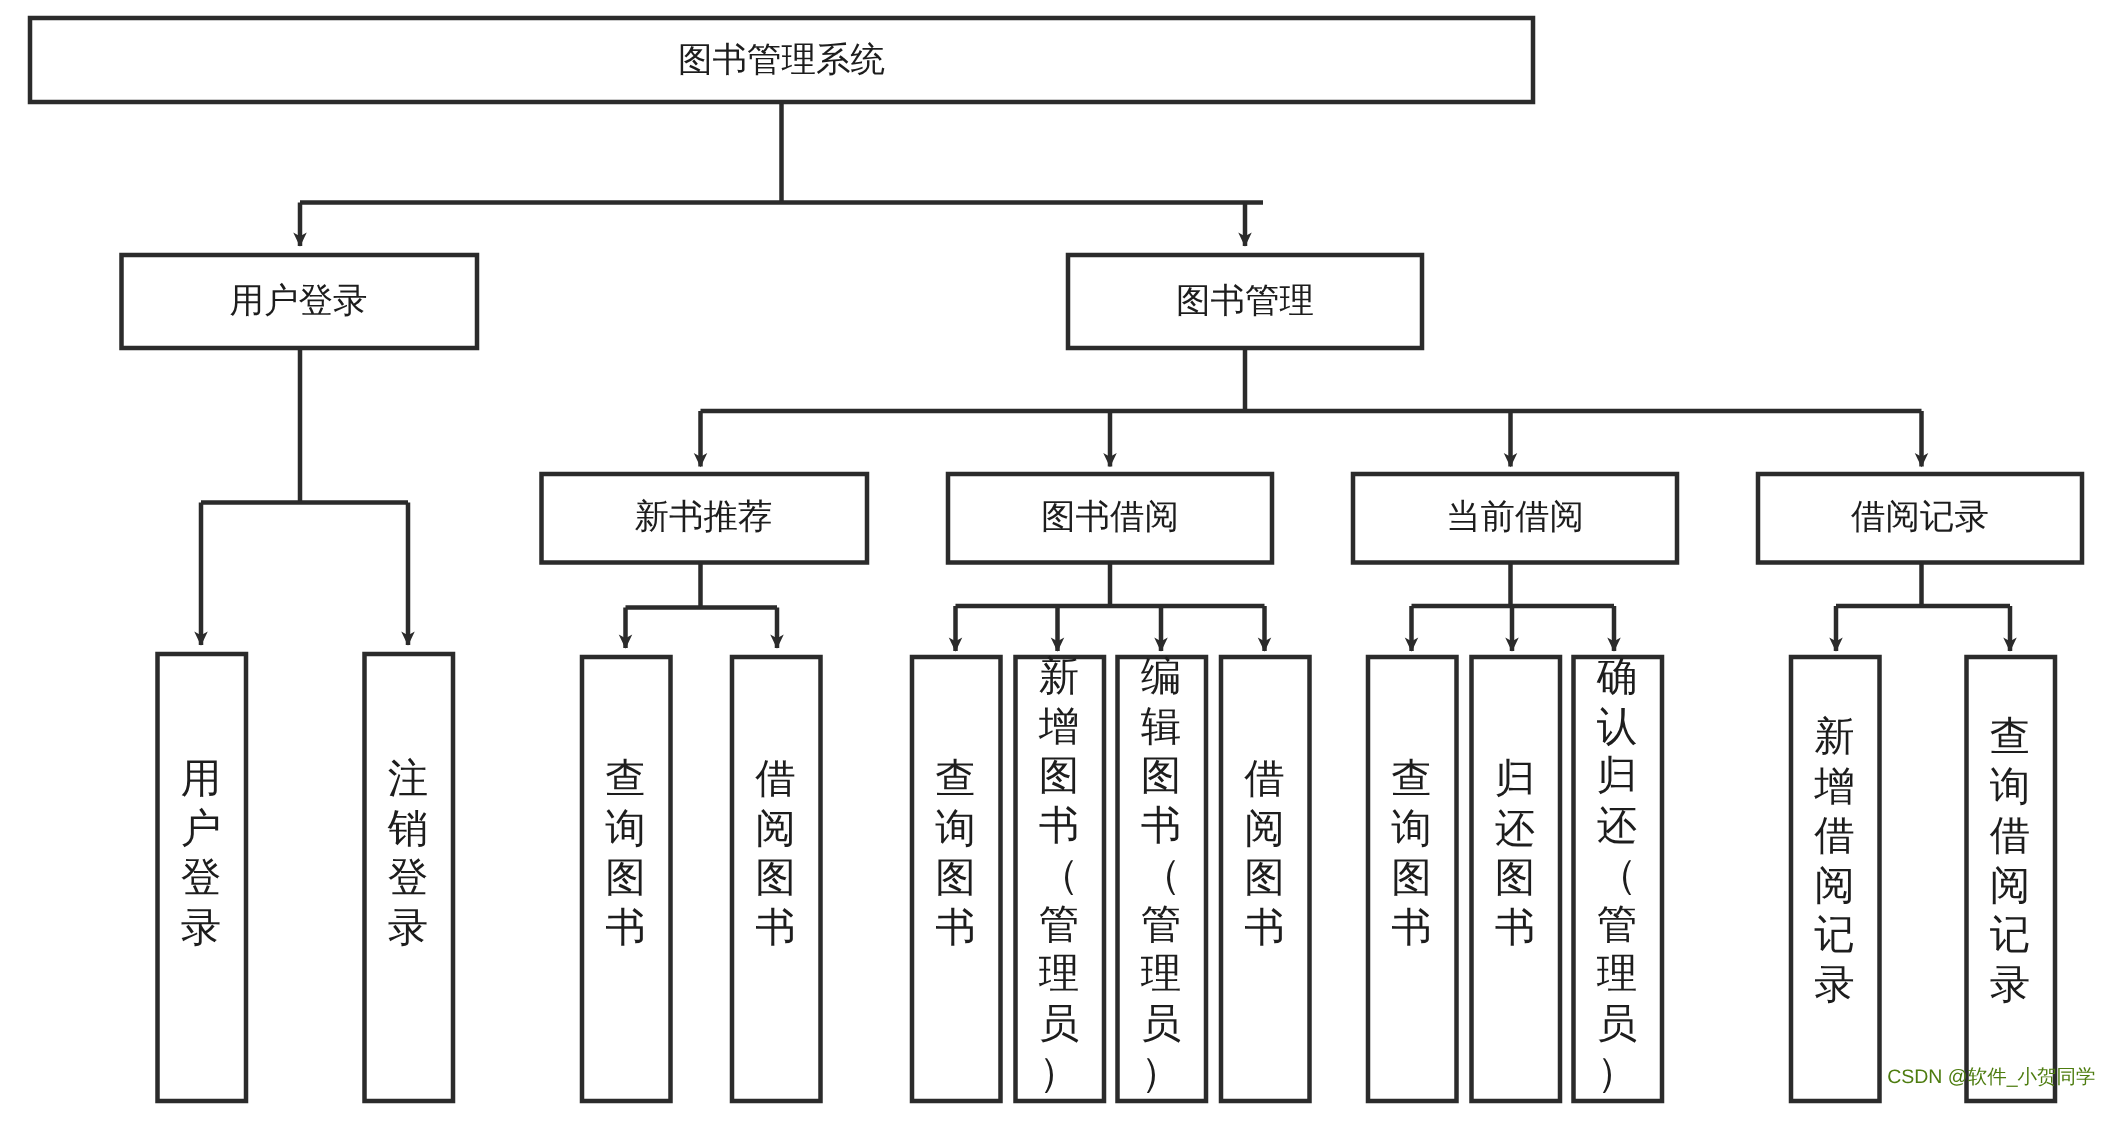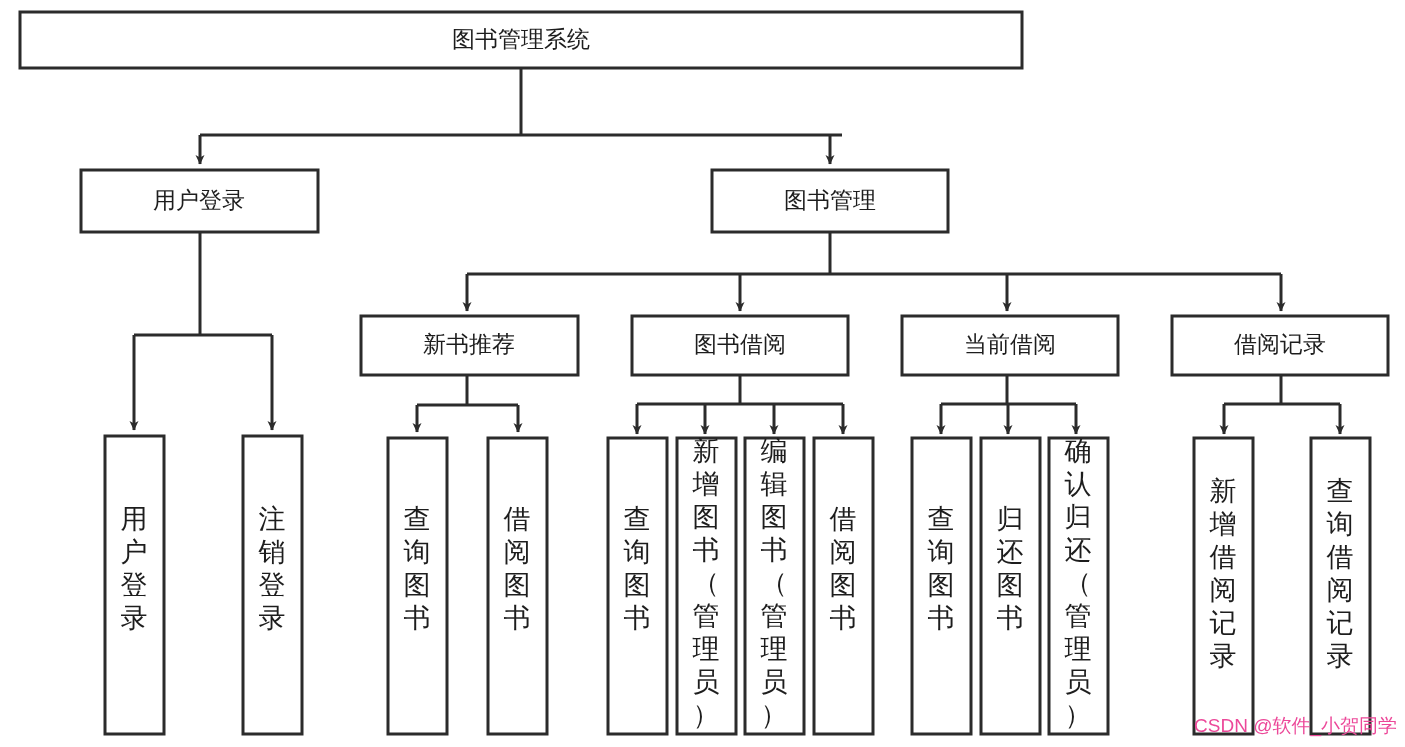--- a/index.html
+++ b/index.html
@@ -43,23 +43,23 @@
     stroke: #2b2b2b;
     stroke-width: 3;
     fill: none;
   }
   .arrow-head {
     fill: #2b2b2b;
   }
   .watermark {
     position: absolute;
     right: 8px;
-    bottom: 8px;
-    color: #ec4899;
-    font-size: 19px;
+    bottom: 20px;
+    color: #4d7c0f;
+    font-size: 13px;
     font-family: "Liberation Sans", "DejaVu Sans", sans-serif;
     white-space: nowrap;
     pointer-events: none;
   }
 </style>
 </head>
 <body>
 
 <svg id="diagram" viewBox="0 0 1405 747">
   <defs>

